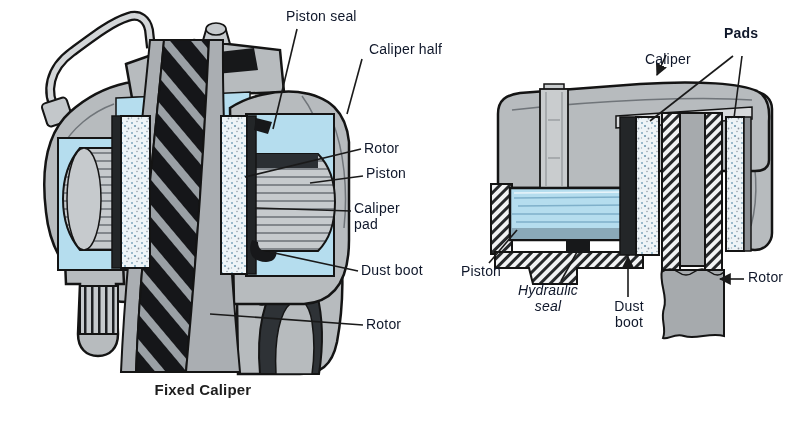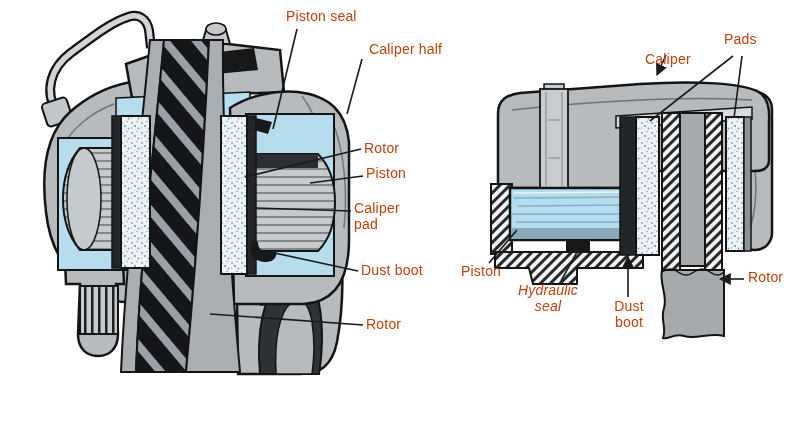--- a/index.html
+++ b/index.html
@@ -2,40 +2,40 @@
 <html><head>
 <meta charset="utf-8">
 <style>
   html,body{margin:0;padding:0;background:#ffffff;}
   .figure{
     position:relative;width:800px;height:423px;background:#ffffff;overflow:hidden;
     font-family:"Liberation Sans", sans-serif;color:#222;
   }
   .figure svg{position:absolute;left:0;top:0;}
   .lbl{
-    position:absolute;font-size:14px;line-height:1.12;color:#c2410c;
+    position:absolute;font-size:14px;line-height:1.12;color:#0f172a;
     letter-spacing:.2px;white-space:nowrap;
   }
   .lbl.wrap{white-space:normal;}
   .caption{
     position:absolute;font-size:15px;font-weight:bold;color:#1d1d1d;
     text-align:center;letter-spacing:.2px;
   }
   
   .l-piston-seal{left:286px;top:9px;}
   .l-caliper-half{left:337px;top:42px;margin-left:32px;}
   .l-lining{left:364px;top:141px;}
   .l-piston{left:366px;top:166px;}
   .l-friction-pad{left:354px;top:201px;width:64px;}
   .l-dust-boot{left:361px;top:263px;}
   .l-rotor{left:366px;top:317px;}
   .l-caption{left:118px;top:381px;width:170px;}
   
   .r-caliper{left:645px;top:36px;margin-top:16px;}
-  .r-pads{left:724px;top:32px;}
+  .r-pads{left:724px;top:26px;font-weight:bold;}
   .r-piston{left:461px;top:264px;}
   .r-hydraulic-seal{left:504px;top:283px;width:88px;text-align:center;font-style:italic;}
   .r-dust-boot{left:601px;top:299px;width:56px;text-align:center;}
   .r-rotor{left:748px;top:270px;}
   .r-caption{left:599px;top:381px;width:170px;}
 </style>
 </head>
 <body>
 
 <div class="figure">
@@ -179,20 +179,21 @@
     </g>
   </svg>
 
   <div class="lbl l-piston-seal">Piston seal</div>
   <div class="lbl l-caliper-half">Caliper half</div>
   <div class="lbl l-lining">Rotor</div>
   <div class="lbl l-piston">Piston</div>
   <div class="lbl wrap l-friction-pad">Caliper pad</div>
   <div class="lbl l-dust-boot">Dust boot</div>
   <div class="lbl l-rotor">Rotor</div>
+  <div class="caption l-caption">Fixed Caliper</div>
 
   <div class="lbl r-caliper">Caliper</div>
   <div class="lbl r-pads">Pads</div>
   <div class="lbl r-piston">Piston</div>
   <div class="lbl wrap r-hydraulic-seal">Hydraulic seal</div>
   <div class="lbl wrap r-dust-boot">Dust boot</div>
   <div class="lbl r-rotor">Rotor</div>
 
 </div>
 

